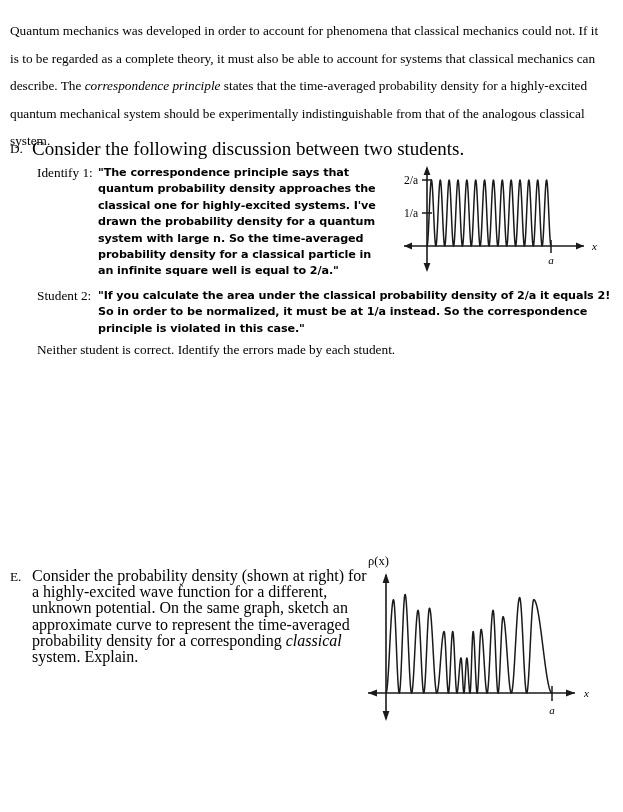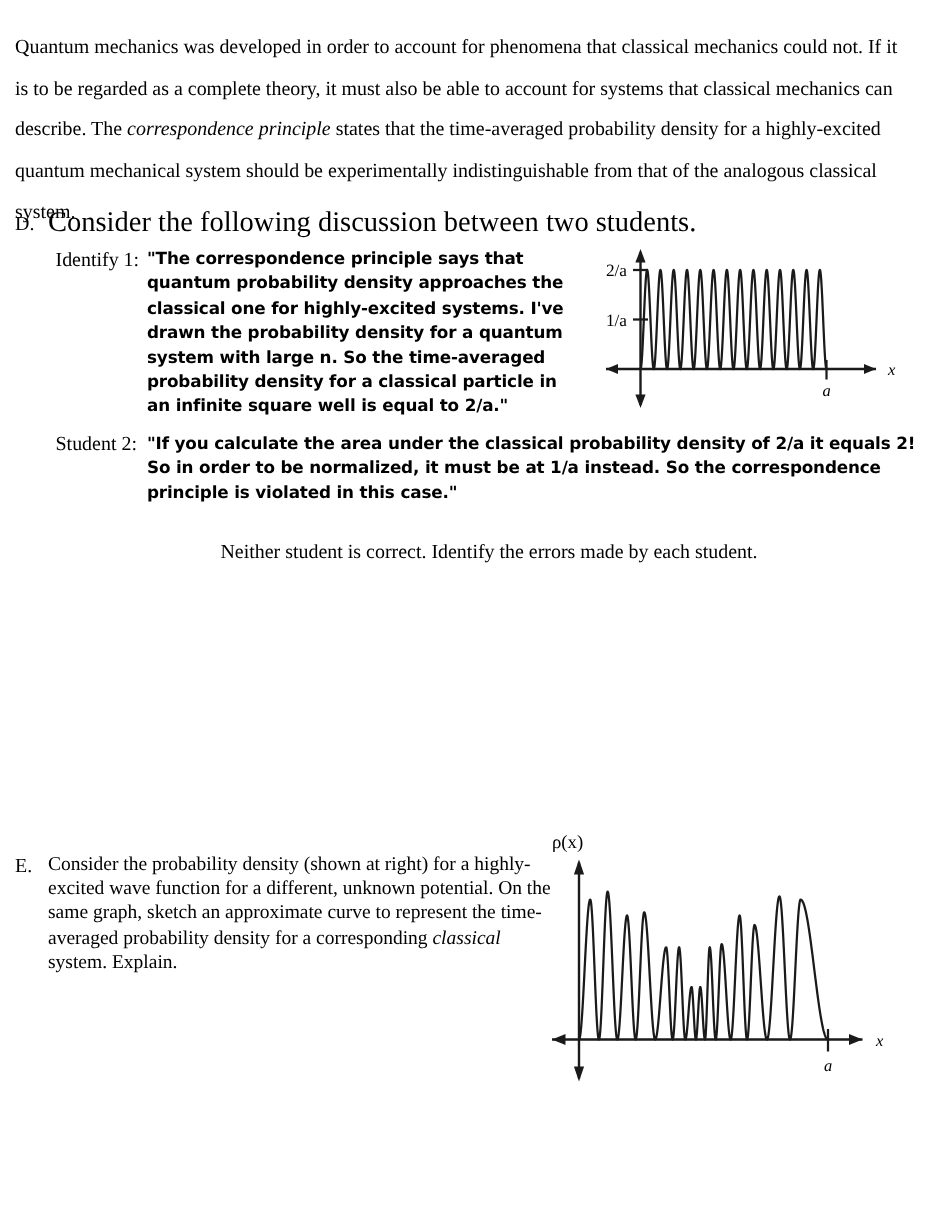--- a/index.html
+++ b/index.html
@@ -75,36 +75,35 @@
     font-size: 11.2px;
     line-height: 16.4px;
     letter-spacing: -0.1px;
     font-weight: 600;
   }
   #student1-block { width: 355px; }
   #student1-block .student-quote { max-width: 288px; }
   #student2-block { width: 580px; }
 
   #neither {
-    margin-top: 22px;
+    margin-top: 4px;
     margin-left: 27px;
     font-size: 13.3px;
     line-height: 17px;
-    text-align: center;
   }
 
   
   #part-e {
     position: absolute;
     left: 10px;
     top: 568px;
     width: 360px;
   }
   #part-e .part-body {
-    font-size: 13px;
+    font-size: 16px;
     line-height: 16.2px;
   }
   #part-e .it { font-style: italic; }
 
   
   .figure {
     position: absolute;
   }
   #figure-d { left: 396px; top: 158px; }
   #figure-e { left: 360px; top: 547px; }

